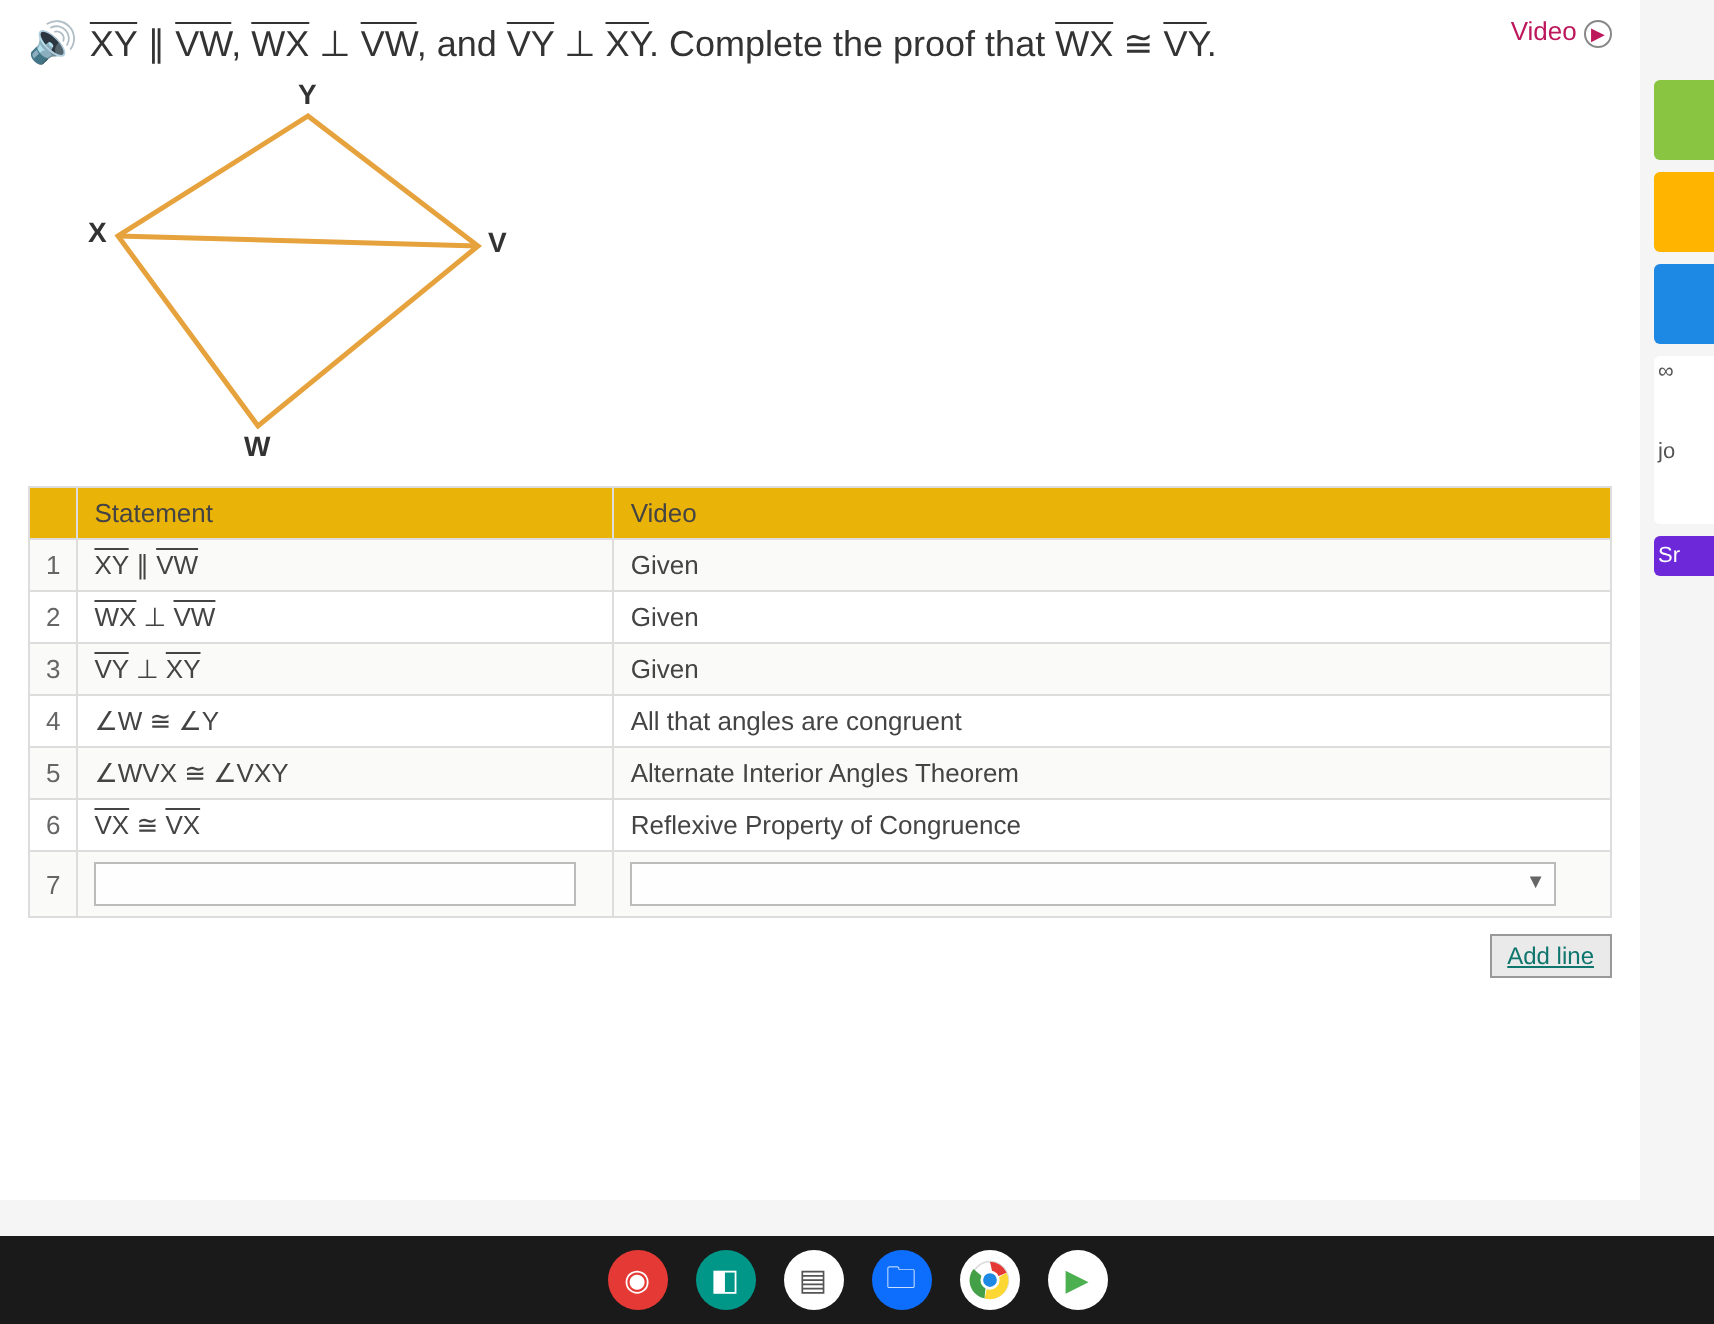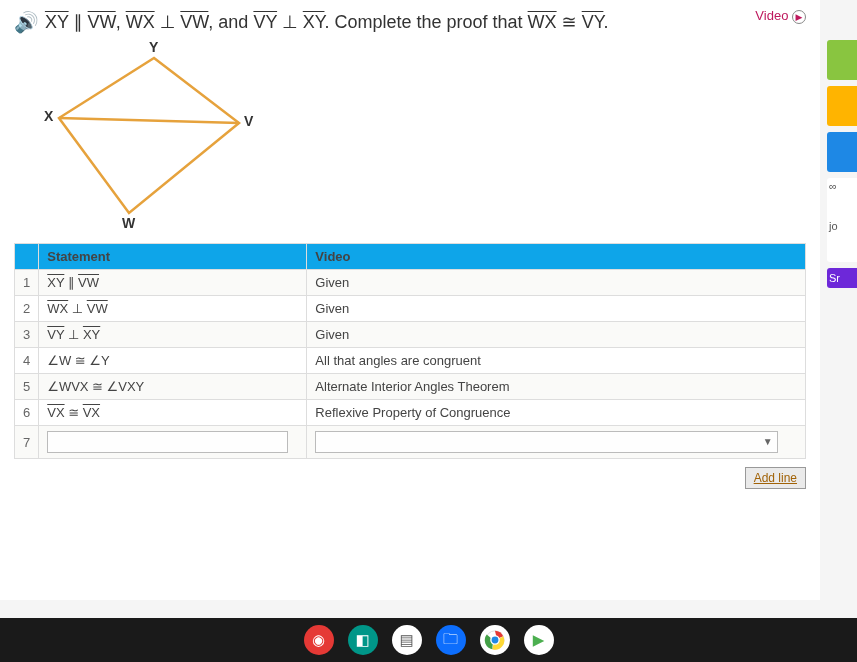--- a/index.html
+++ b/index.html
@@ -66,22 +66,22 @@
     color: #444;
     background: #fff;
   }
   .proof-table th, .proof-table td {
     border: 1px solid #ddd;
     padding: 5px 8px;
     text-align: left;
     vertical-align: middle;
   }
   .proof-table th {
-    background: #0ea5e9;
-    font-weight: bold;
+    background: #eab308;
+    font-weight: normal;
   }
   .proof-table tr:nth-child(odd) td { background: #fafaf8; }
   .idx-col { width: 22px; text-align: center; color:#666;}
   .fill-slot {
     display: inline-block;
     width: 96%;
     height: 22px;
     border: 1px solid #bbb;
     background: #fefefe;
     vertical-align: middle;
@@ -92,21 +92,21 @@
     font-size: 10px;
     margin: 4px 4px 0 0;
   }
   .add-line {
     float: right;
     margin-top: 8px;
     font-size: 12px;
     padding: 3px 8px;
     border: 1px solid #999;
     background: #eaeaea;
-    color: #a16207;
+    color: #0f766e;
     cursor: pointer;
     text-decoration: underline;
   }
   .right-tabs {
     position: absolute;
     right: 0; top: 40px;
     width: 30px;
     display: flex; flex-direction: column; gap: 6px;
   }
   .right-tabs div {

